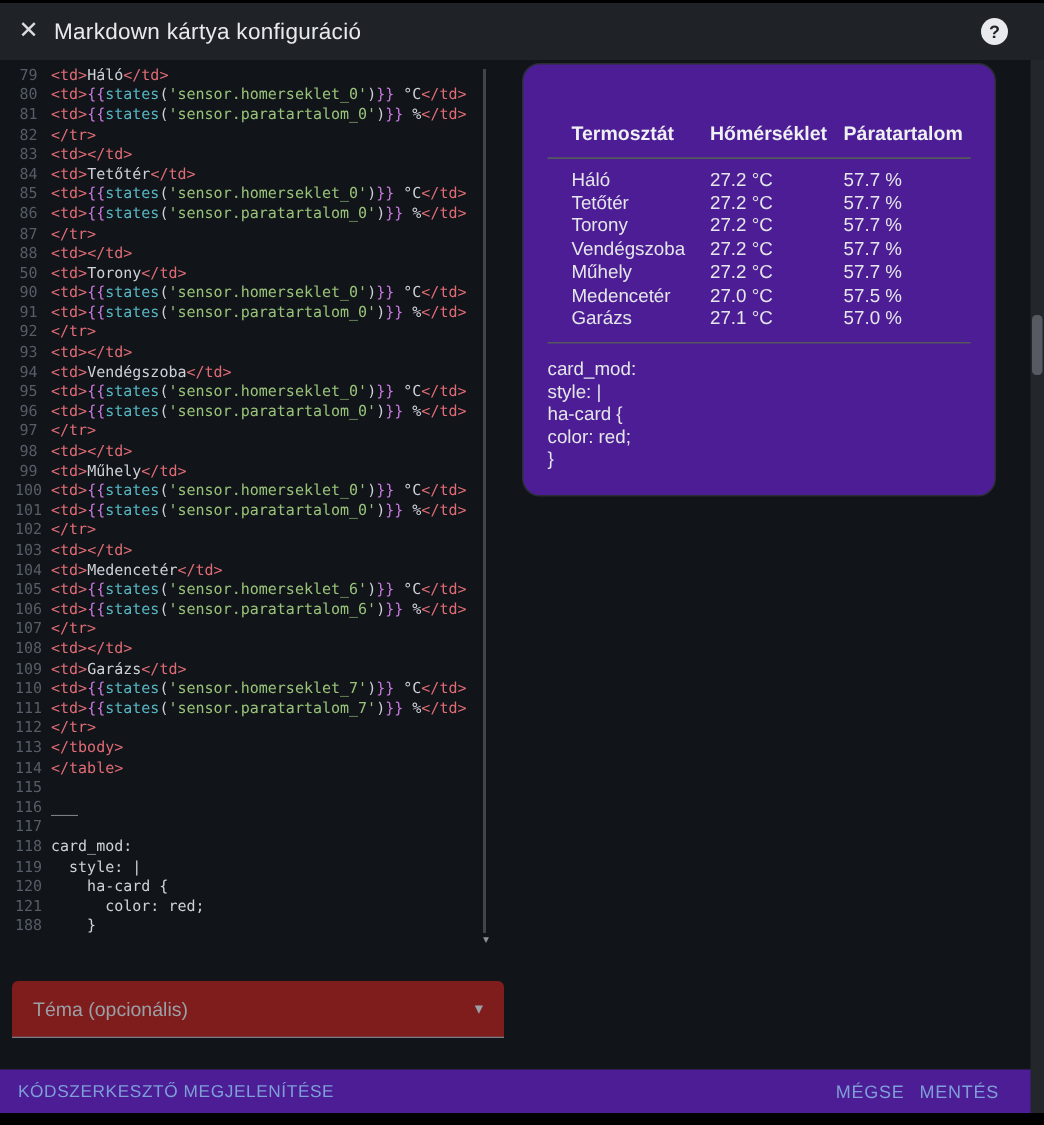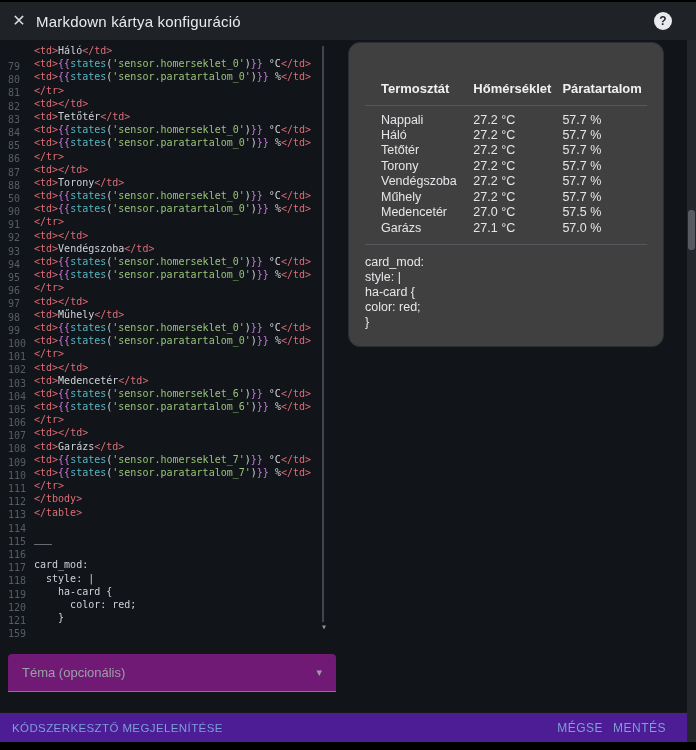--- a/index.html
+++ b/index.html
@@ -18,46 +18,46 @@
            line-height:24px; text-align:center; cursor:pointer; font-family:inherit; }
   .title { color:#e8eaed; font-size:15px; font-weight:400; flex:1; letter-spacing:.2px; }
   .help { width:18px; height:18px; border-radius:50%; background:#e8eaed; color:#1f2227;
           font-weight:bold; font-size:12px; display:flex; align-items:center; justify-content:center;
           margin-right:14px; cursor:pointer; }
 
   
   .editor { position:absolute; left:8px; top:44px; width:328px; height:594px; overflow:hidden;
             font-family:"DejaVu Sans Mono", monospace; font-size:10px; }
   .line { display:flex; height:13.2px; line-height:13.2px; white-space:pre; }
-  .ln { width:22px; flex:none; text-align:left; color:#565d66; margin-right:4px;margin-top:16px; }
+  .ln { width:22px; flex:none; text-align:center; color:#565d66; margin-right:4px; }
   .code { color:#ced2d8; }
   .tok-tag   { color:var(--tag, #e06c75); }
   .tok-brace { color:var(--brace, #c678dd); }
   .tok-str   { color:var(--string, #98c379); }
   .tok-fn    { color:var(--function, #56b6c2); }
   .ed-track { position:absolute; left:314px; top:2px; width:2px; height:576px; background:#41454c; }
   .ed-down { position:absolute; left:308px; top:576px; width:16px; height:14px; color:#8d9299;
              font-size:10px; text-align:center; line-height:14px; cursor:pointer; }
 
   
-  .preview-card { position:absolute; left:348px; top:42px; width:316px; background:#404040;
+  .preview-card { position:absolute; left:348px; top:42px; width:316px; background:#4c1d95;
                   border:1px solid #2b2f35; border-radius:12px; padding:14px 16px 16px;
                   color:#e4e6e9; font-size:13px; }
   .pv-table { width:100%; border-collapse:collapse; margin-top:24px; table-layout:fixed; }
   .pv-table th { font-weight:bold; text-align:left; padding:0 0 9px 0; border-bottom:1px solid #54585e;
                  color:#eef0f2; font-size:13px; }
   .pv-table th:first-child, .pv-table td:first-child { padding-left:16px; width:37%; }
   .pv-table th:nth-child(2), .pv-table td:nth-child(2) { width:33%; padding-left:4px; }
   .pv-table td { height:15.5px; font-size:12.5px; color:#e4e6e9; }
   .pv-table tbody tr:first-child td { padding-top:7px; }
   .pv-hr { border:none; border-top:1px solid #54585e; margin:8px 0 10px; }
   .pv-code { font-size:12.5px; line-height:15px; color:#e4e6e9; }
 
   
-  .theme-select { position:absolute; left:8px; top:654px; width:328px; height:38px; background:#701a75;
+  .theme-select { position:absolute; left:8px; top:654px; width:328px; height:38px; background:#7f1d1d;
                   border-radius:4px 4px 0 0; border-bottom:1px solid #7a7f87; display:flex;
                   align-items:center; justify-content:space-between; padding:0 14px; cursor:pointer; }
   .theme-label { color:#9aa0a6; font-size:13px; }
   .chev { color:#9aa0a6; font-size:11px; }
 
   
   .footer { position:absolute; left:0; top:712px; width:696px; height:30px; background:#4c1d95;
             border-top:1px solid #15171a; display:flex; align-items:center;
             justify-content:space-between; padding:0 12px; z-index:6; }
   .text-btn { background:none; border:none; color:var(--accent, #7e9fd8); font-family:inherit;
@@ -119,41 +119,36 @@
         <div class="line"><span class="ln">112</span><span class="code"><span class="tok-tag">&lt;/tr&gt;</span></span></div>
         <div class="line"><span class="ln">113</span><span class="code"><span class="tok-tag">&lt;/tbody&gt;</span></span></div>
         <div class="line"><span class="ln">114</span><span class="code"><span class="tok-tag">&lt;/table&gt;</span></span></div>
         <div class="line"><span class="ln">115</span><span class="code"></span></div>
         <div class="line"><span class="ln">116</span><span class="code"><span>___</span></span></div>
         <div class="line"><span class="ln">117</span><span class="code"></span></div>
         <div class="line"><span class="ln">118</span><span class="code"><span>card_mod:</span></span></div>
         <div class="line"><span class="ln">119</span><span class="code"><span>  style: |</span></span></div>
         <div class="line"><span class="ln">120</span><span class="code"><span>    ha-card {</span></span></div>
         <div class="line"><span class="ln">121</span><span class="code"><span>      color: red;</span></span></div>
-        <div class="line"><span class="ln">159</span><span class="code"><span>    }</span></span></div>
+        <div class="line"><span class="ln">188</span><span class="code"><span>    }</span></span></div>
       </div>
     <div class="ed-track"></div>
     <div class="ed-down">▾</div>
   </div>
 
   <div class="preview-card">
     <table class="pv-table">
       <thead>
         <tr id="pv-head">
             <th>Termosztát</th>
             <th>Hőmérséklet</th>
             <th>Páratartalom</th>
           </tr>
       </thead>
       <tbody id="pv-body">
-          <tr>
-            <td>Nappali</td>
-            <td>27.2 °C</td>
-            <td>57.7 %</td>
-          </tr>
           <tr>
             <td>Háló</td>
             <td>27.2 °C</td>
             <td>57.7 %</td>
           </tr>
           <tr>
             <td>Tetőtér</td>
             <td>27.2 °C</td>
             <td>57.7 %</td>
           </tr>

